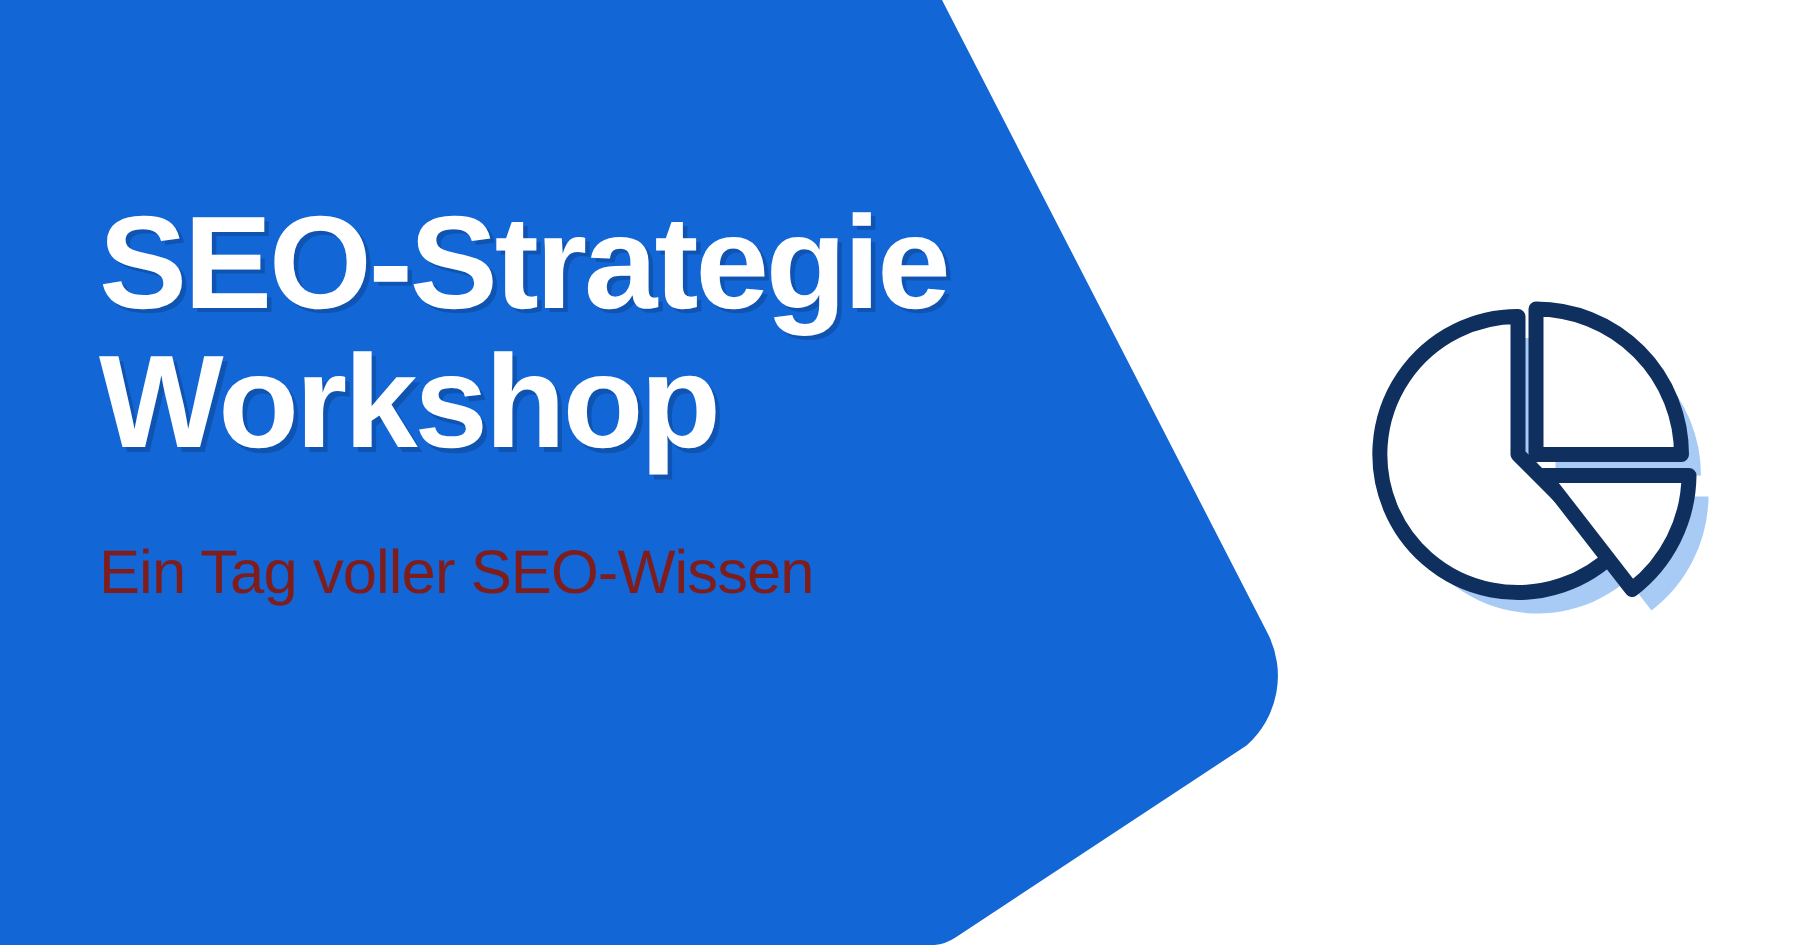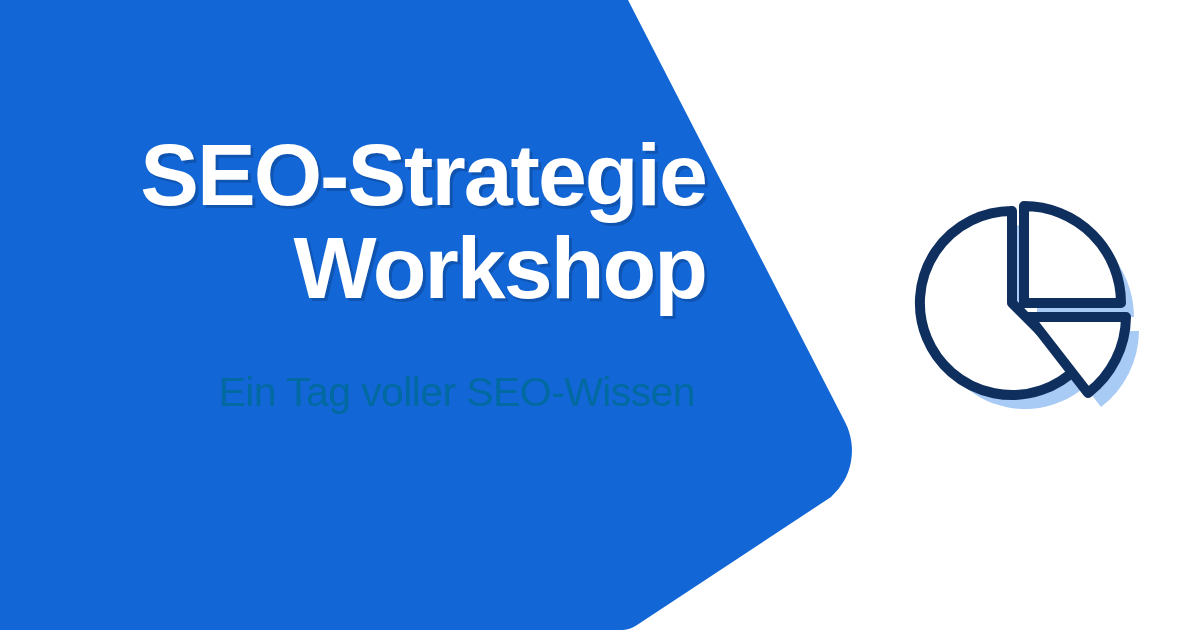--- a/index.html
+++ b/index.html
@@ -26,37 +26,36 @@
     width: 1200px;
     height: 630px;
     pointer-events: none;
   }
   
   .text-block {
     position: absolute;
     left: 66px;
     top: 128px;
     width: 640px;
-    text-align: right;
   }
   .headline {
     margin: 0;
     color: #ffffff;
     font-family: "Liberation Sans", sans-serif;
     font-weight: bold;
     font-size: 88px;
     line-height: 1.06;
     letter-spacing: -2.0px;
     text-shadow: 3px 3px 0 rgba(9, 44, 94, 0.30);
     white-space: pre-line;
   }
   .subline {
-    margin: 11px;
+    margin: 0;
     padding-top: 42px;
-    color: #0369a1;
+    color: #7f1d1d;
     font-family: "Liberation Sans", sans-serif;
     font-weight: normal;
     font-size: 41px;
     line-height: 1.2;
     letter-spacing: -0.6px;
   }
   
   .pie-icon {
     position: absolute;
     left: 898px;

